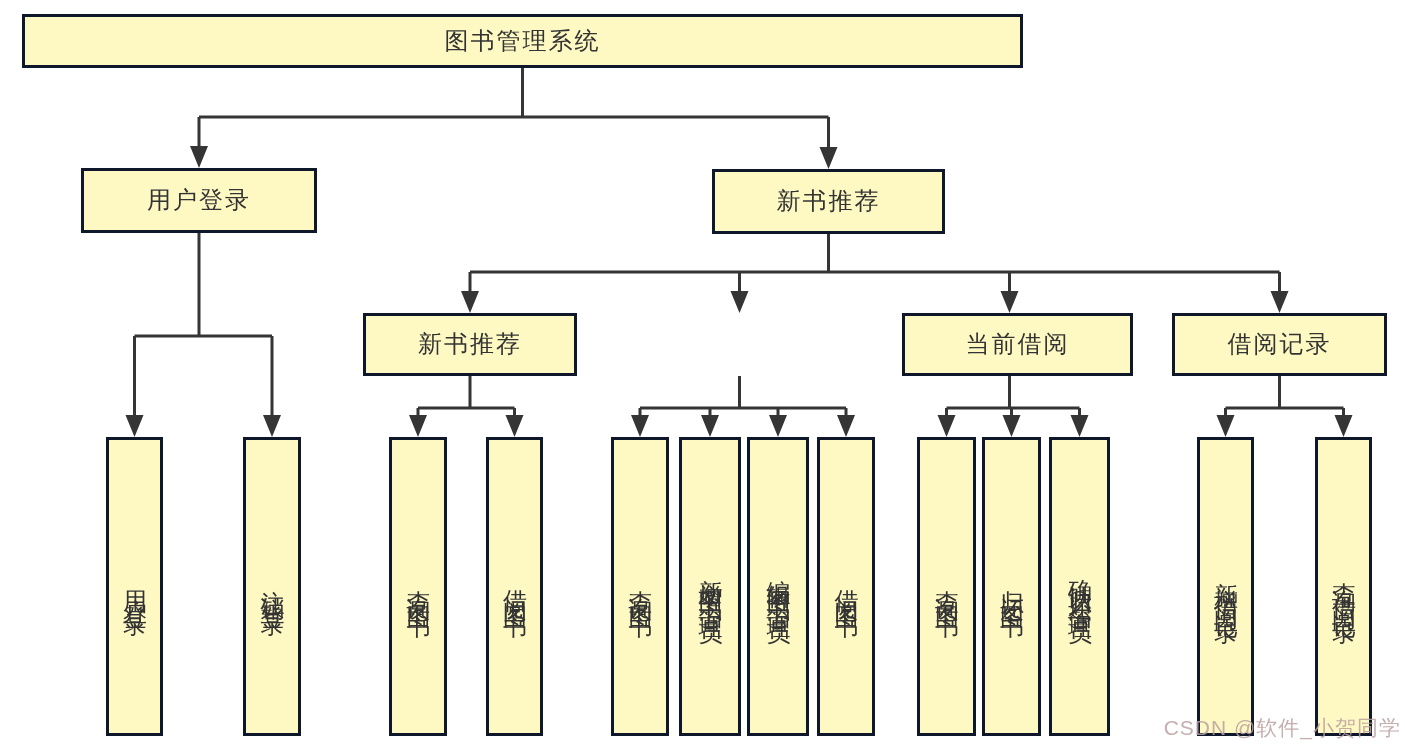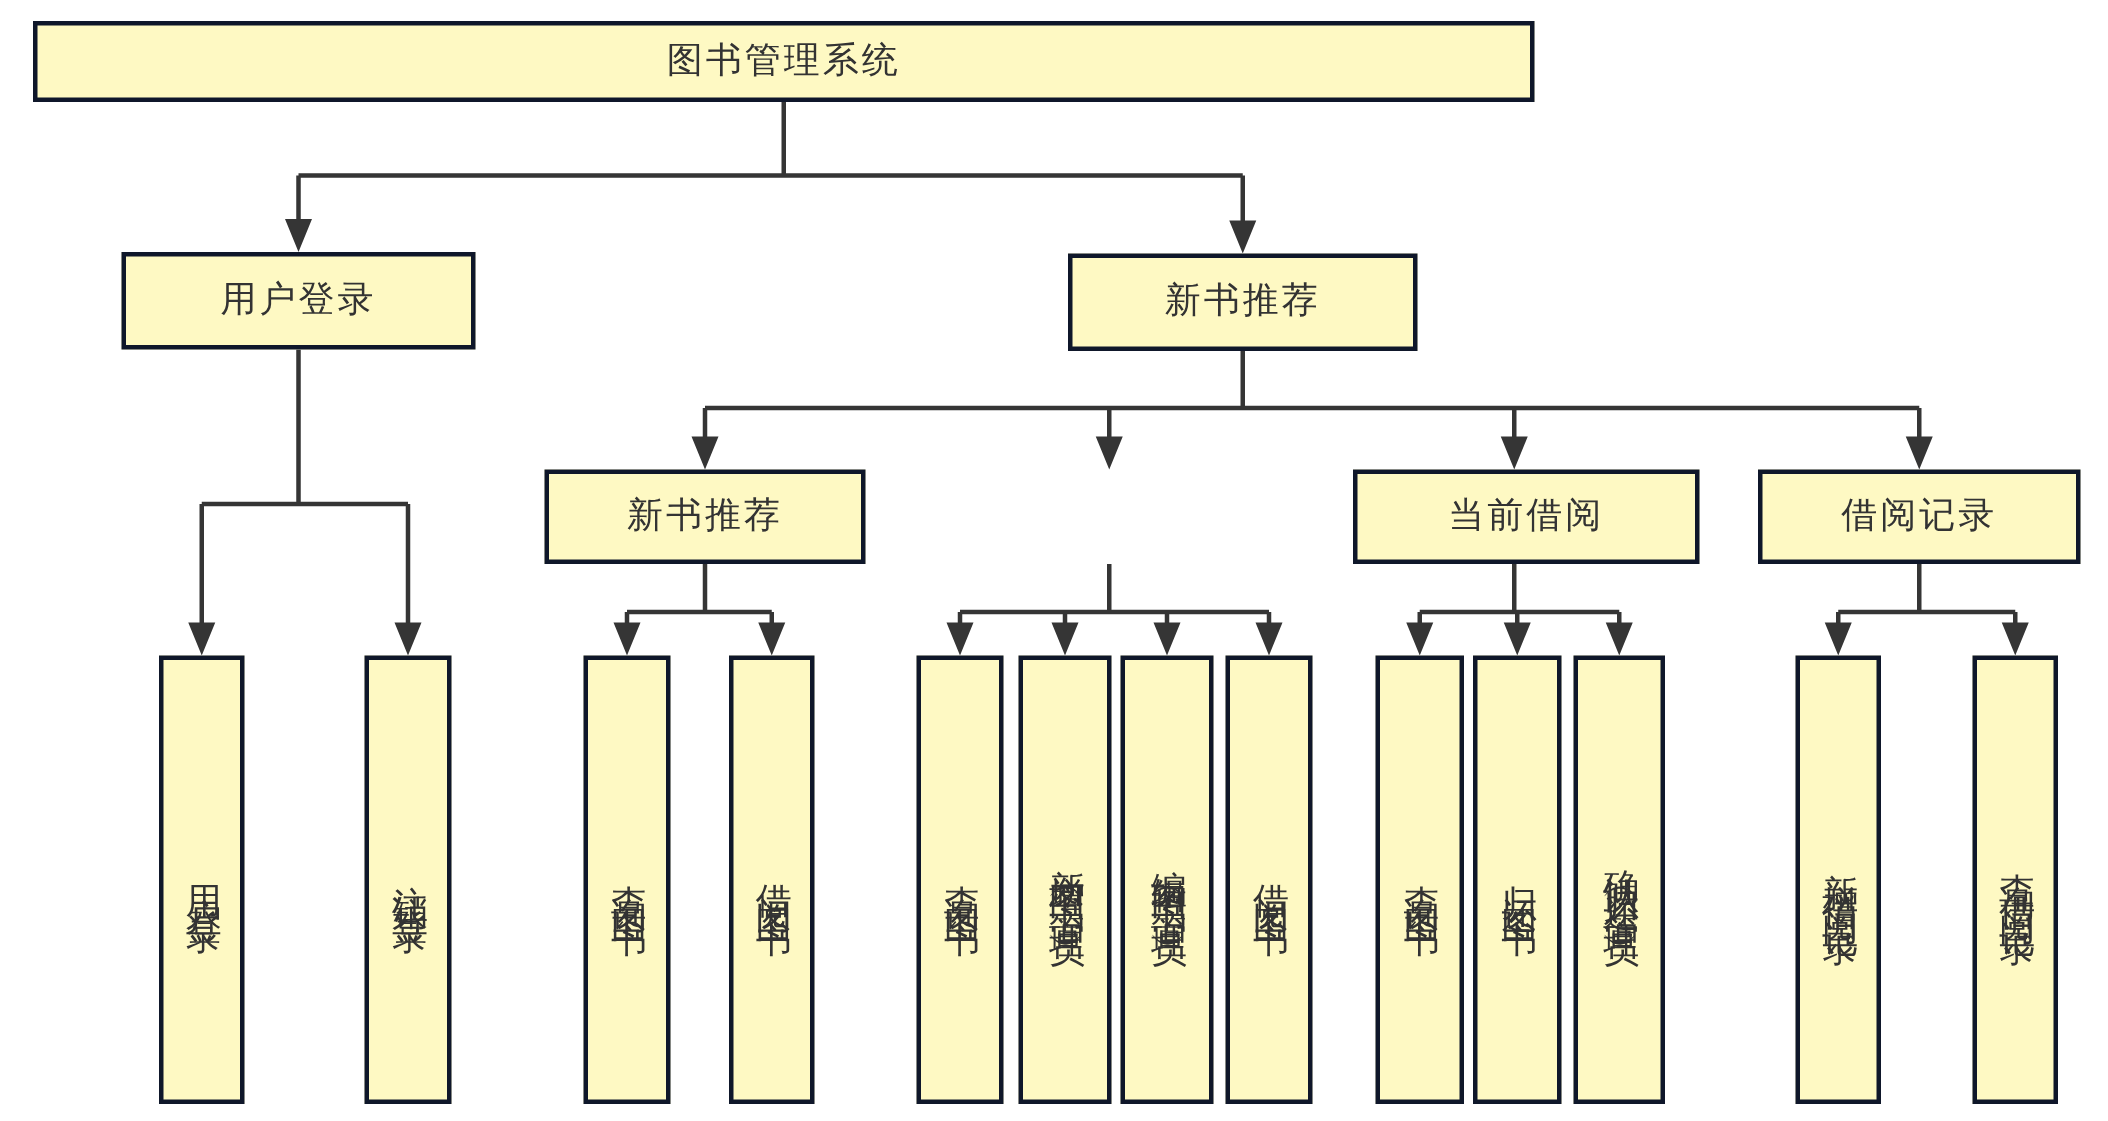--- a/index.html
+++ b/index.html
@@ -138,14 +138,15 @@
   <div class="node leaf" style="left:747px; width:62px; letter-spacing:6px;">编辑图书（管理员）</div>
   <div class="node leaf" style="left:817px; width:58px;">借阅图书</div>
 
   <div class="node leaf" style="left:917px; width:59px;">查询图书</div>
   <div class="node leaf" style="left:982px; width:59px;">归还图书</div>
   <div class="node leaf" style="left:1049px; width:61px; letter-spacing:6px;">确认归还（管理员）</div>
 
   <div class="node leaf" style="left:1197px; width:57px;">新增借阅记录</div>
   <div class="node leaf" style="left:1315px; width:57px;">查询借阅记录</div>
 
+  <div id="watermark">CSDN @软件_小贺同学</div>
 
 </div>
 
 </body></html>

